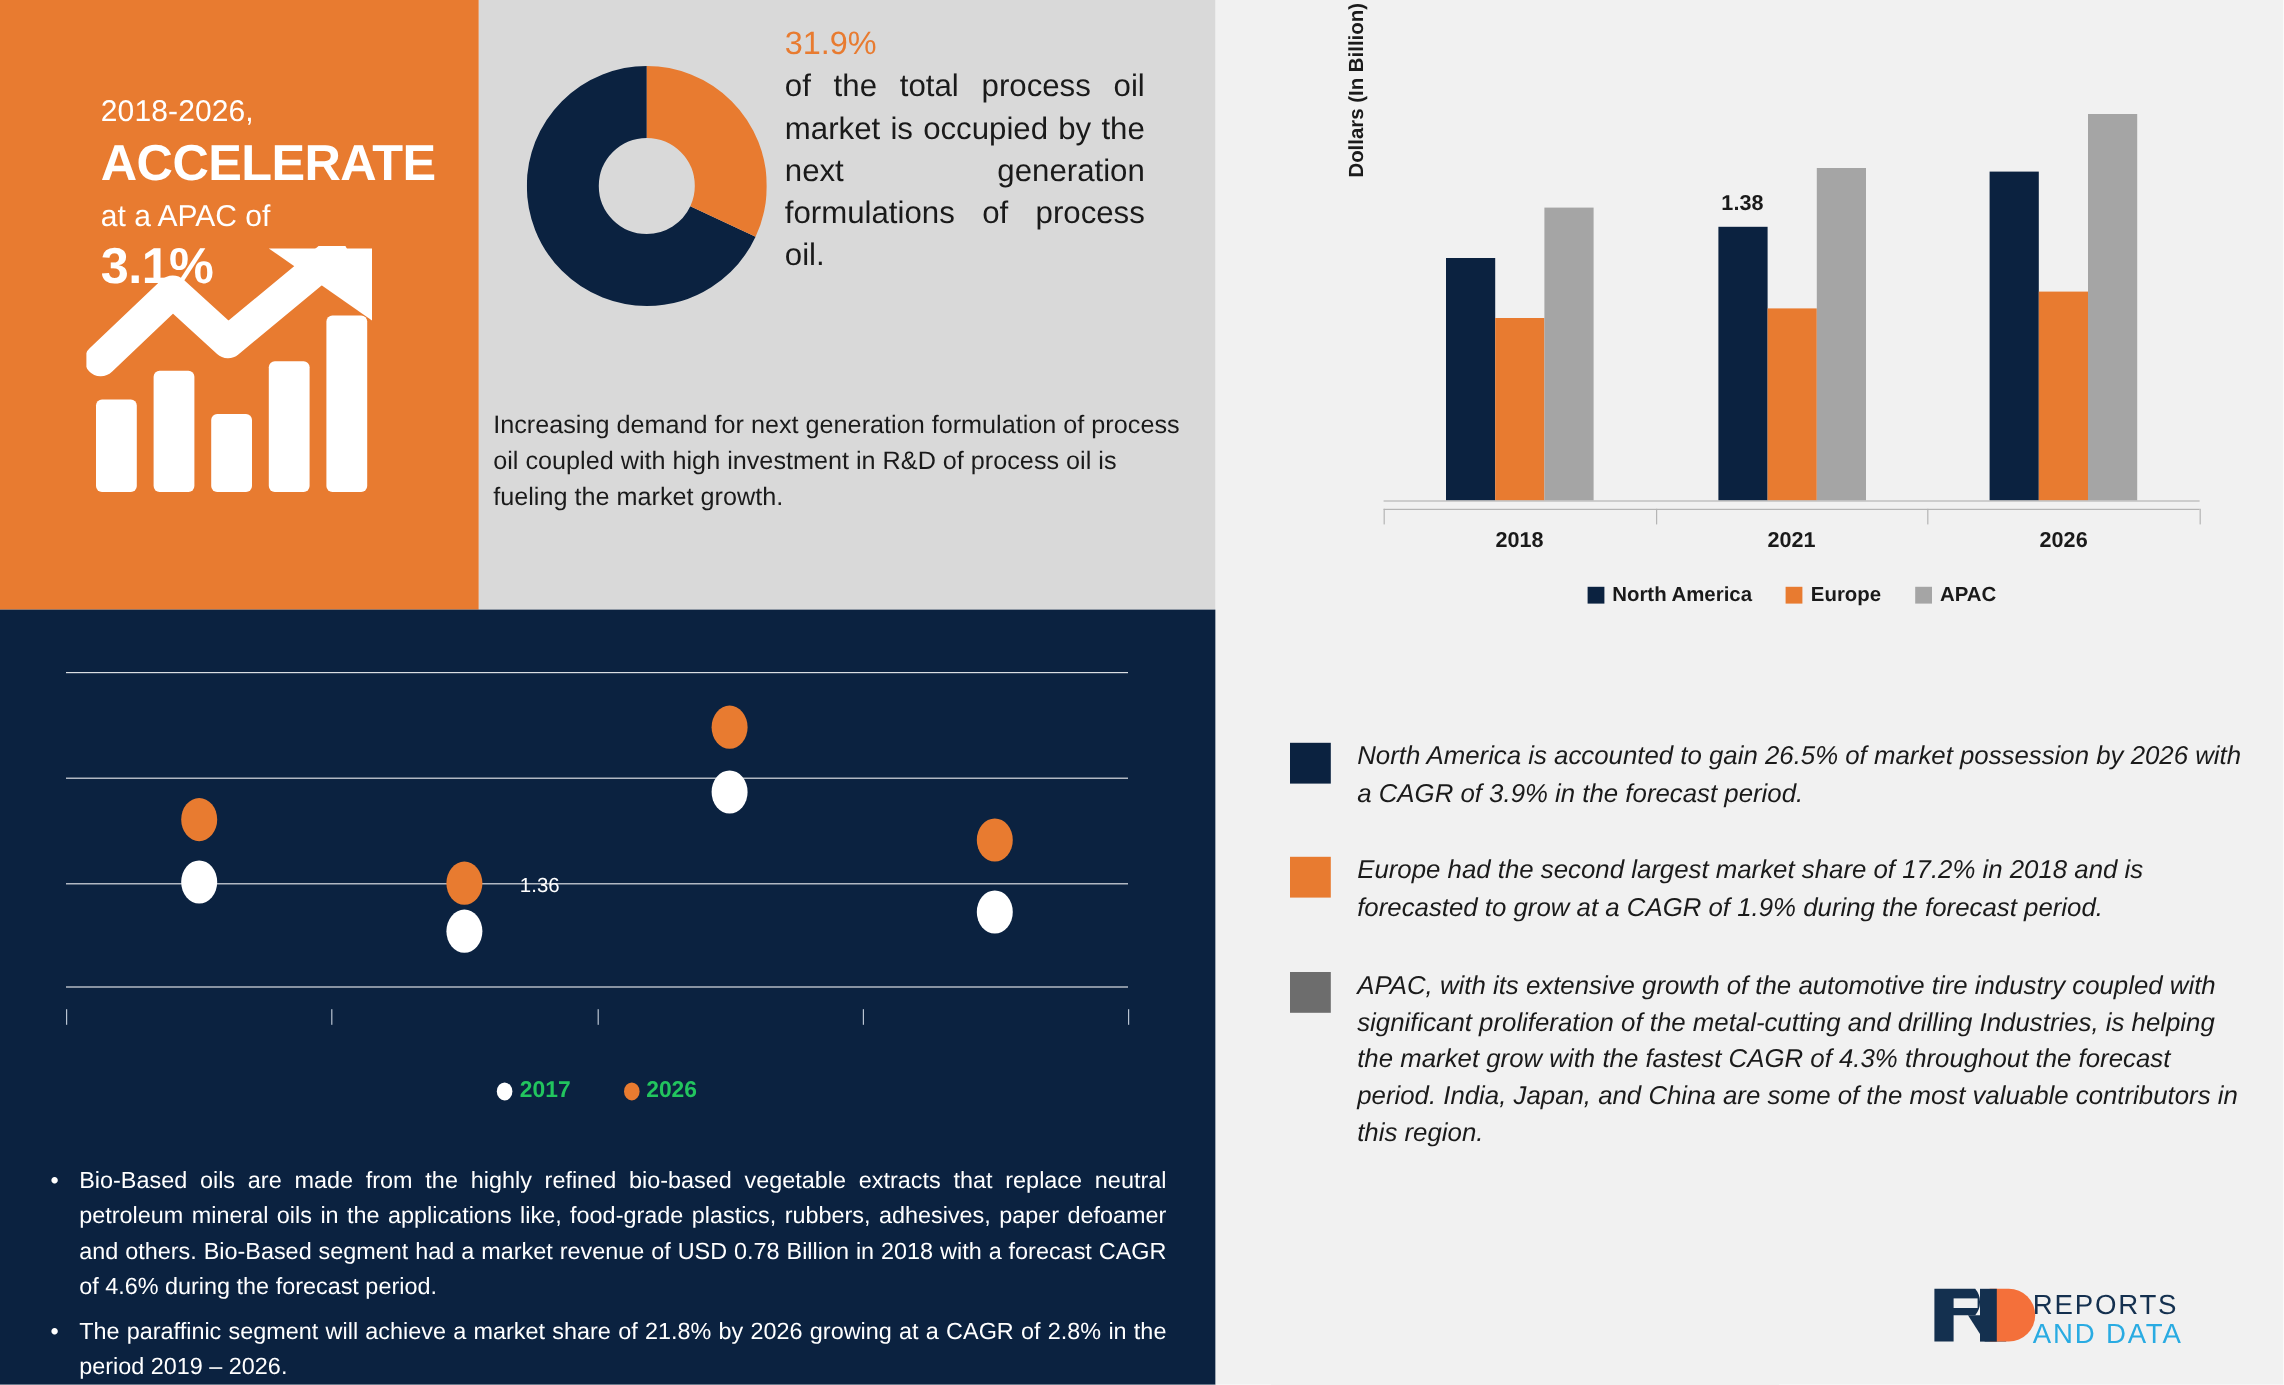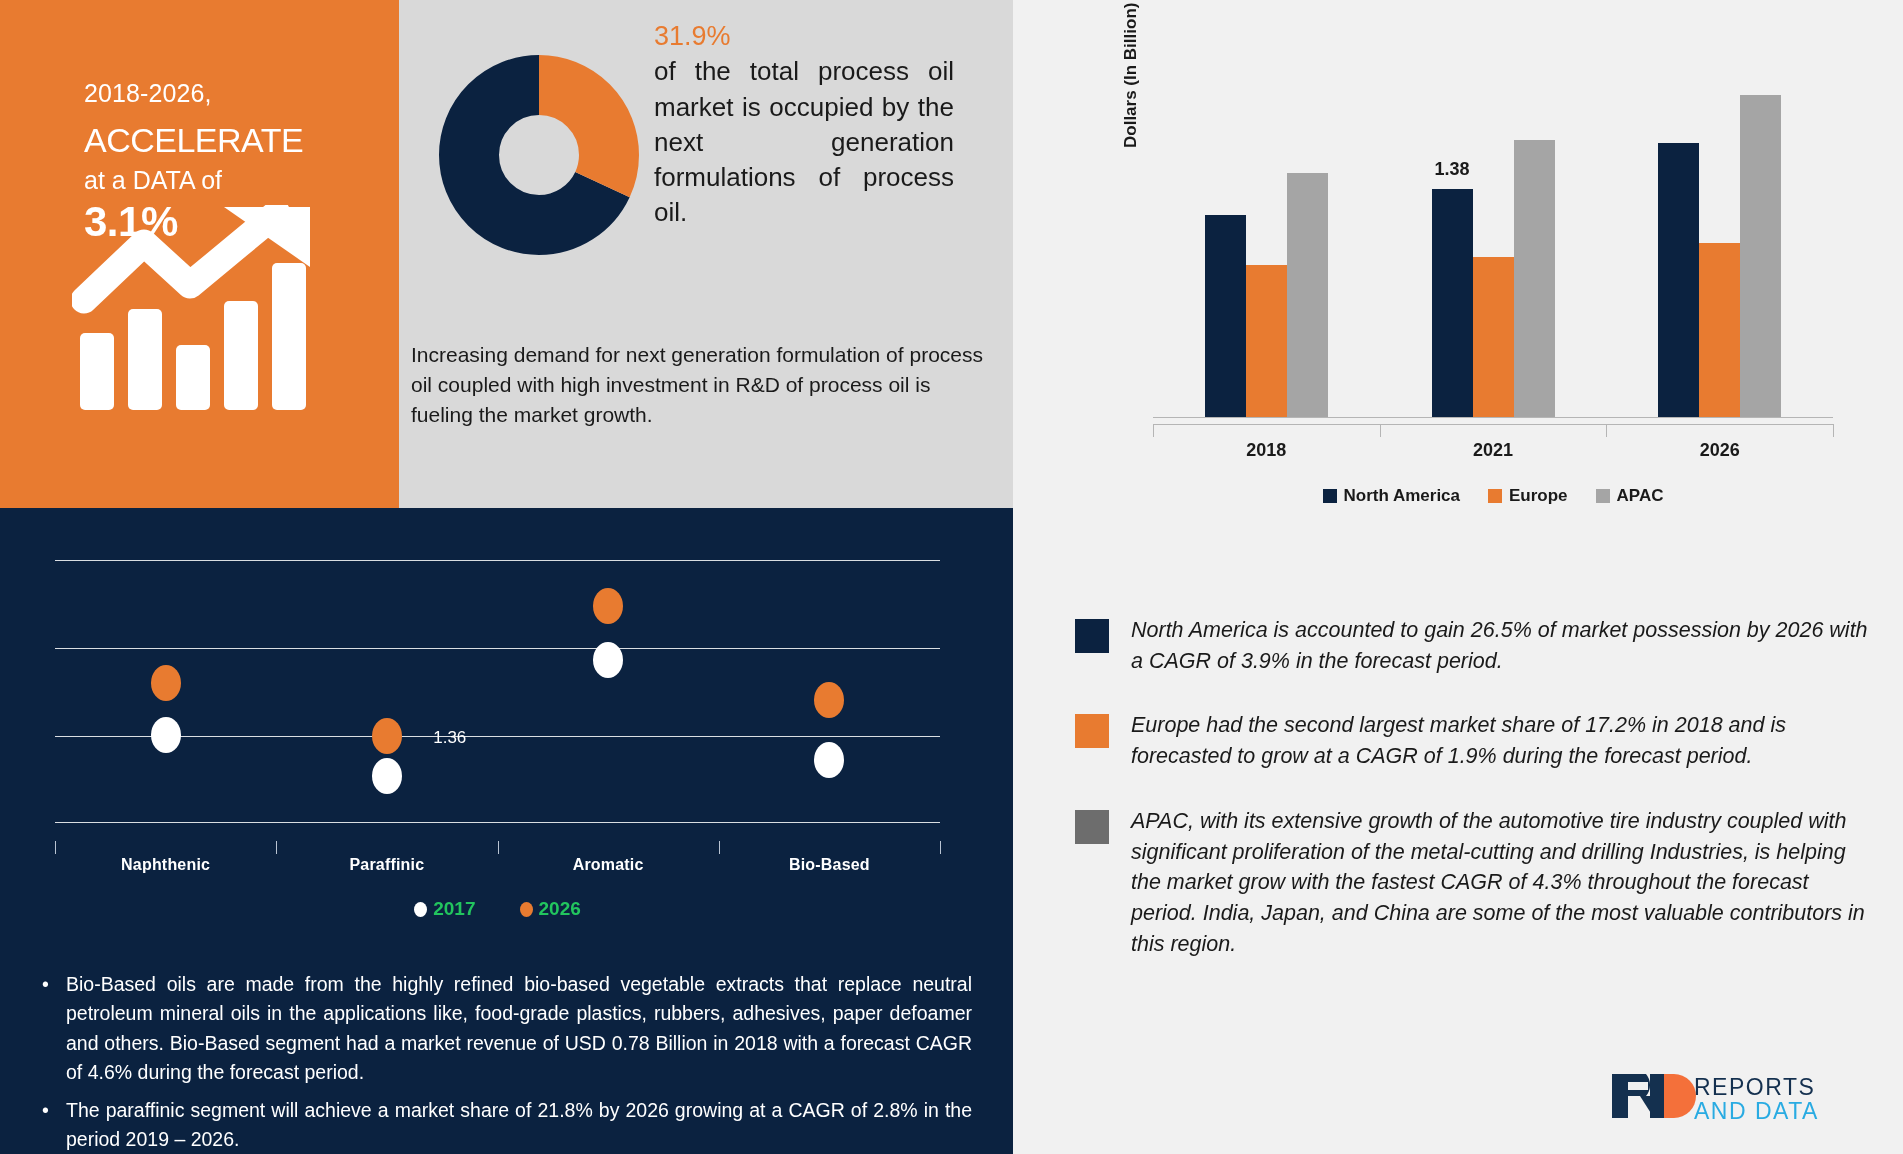--- a/index.html
+++ b/index.html
@@ -15,21 +15,21 @@
   .tl-orange {
     position: absolute; left: 0; top: 0; width: 399px; height: 508px;
     background: #e87b30;
   }
   .accel-text {
     position: absolute; left: 84px; top: 78px; width: 300px;
     color: #ffffff; line-height: 1.22;
   }
   .accel-l1 { font-size: 25px; font-weight: 400; letter-spacing: .1px; }
   .accel-l2 { font-size: 25px; font-weight: 400; }
-  .accel-big { font-size: 34px; font-weight: 400; letter-spacing: -.5px; margin: 11px 0 4px; }
+  .accel-big { font-size: 42px; font-weight: 700; letter-spacing: -.5px; margin: 1px 0 4px; }
   .accel-l3 { font-size: 25px; font-weight: 400; }
   .accel-pct { font-size: 42px; font-weight: 700; letter-spacing: -.5px; margin-top: 1px; }
   .growth-icon {
     position: absolute; left: 72px; top: 205px; width: 260px; height: 205px;
   }
 
   
   .tm-grey {
     position: absolute; left: 399px; top: 0; width: 614px; height: 508px;
     background: #d9d9d9;
@@ -142,21 +142,21 @@
 </style>
 </head>
 <body>
 
 <div class="page">
 
   <div class="tl-orange">
     <div class="accel-text">
       <div class="accel-l1">2018-2026,</div>
       <div class="accel-big">ACCELERATE</div>
-      <div class="accel-l3">at a DATA of</div>
+      <div class="accel-l3">at a APAC of</div>
       <div class="accel-pct">3.1%</div>
     </div>
     <svg class="growth-icon" viewBox="0 0 260 205">
       <rect x="8" y="128" width="34" height="77" rx="5" fill="#ffffff"></rect>
       <rect x="56" y="104" width="34" height="101" rx="5" fill="#ffffff"></rect>
       <rect x="104" y="140" width="34" height="65" rx="5" fill="#ffffff"></rect>
       <rect x="152" y="96" width="34" height="109" rx="5" fill="#ffffff"></rect>
       <rect x="200" y="58" width="34" height="147" rx="5" fill="#ffffff"></rect>
       <path d="M12 95 L72 38 L118 80 L205 8" stroke="#ffffff" stroke-width="27" fill="none" stroke-linecap="round" stroke-linejoin="round"></path>
       <path d="M152 2 L238 2 L238 62 Z" fill="#ffffff"></path>
@@ -202,26 +202,20 @@
     </div>
 
     <div class="tick-row">
       <div class="tick" style="left:0%"></div>
       <div class="tick" style="left:25%"></div>
       <div class="tick" style="left:50%"></div>
       <div class="tick" style="left:75%"></div>
       <div class="tick" style="left:100%"></div>
     </div>
 
-    <div class="cat-row">
-      <div class="cat-label">Naphthenic</div>
-      <div class="cat-label">Paraffinic</div>
-      <div class="cat-label">Aromatic</div>
-      <div class="cat-label">Bio-Based</div>
-    </div>
 
     <div class="dot-legend">
       <div class="leg-item">
         <span class="leg-dot w"></span>
         <span>2017</span>
       </div>
       <div class="leg-item">
         <span class="leg-dot o"></span>
         <span>2026</span>
       </div>

